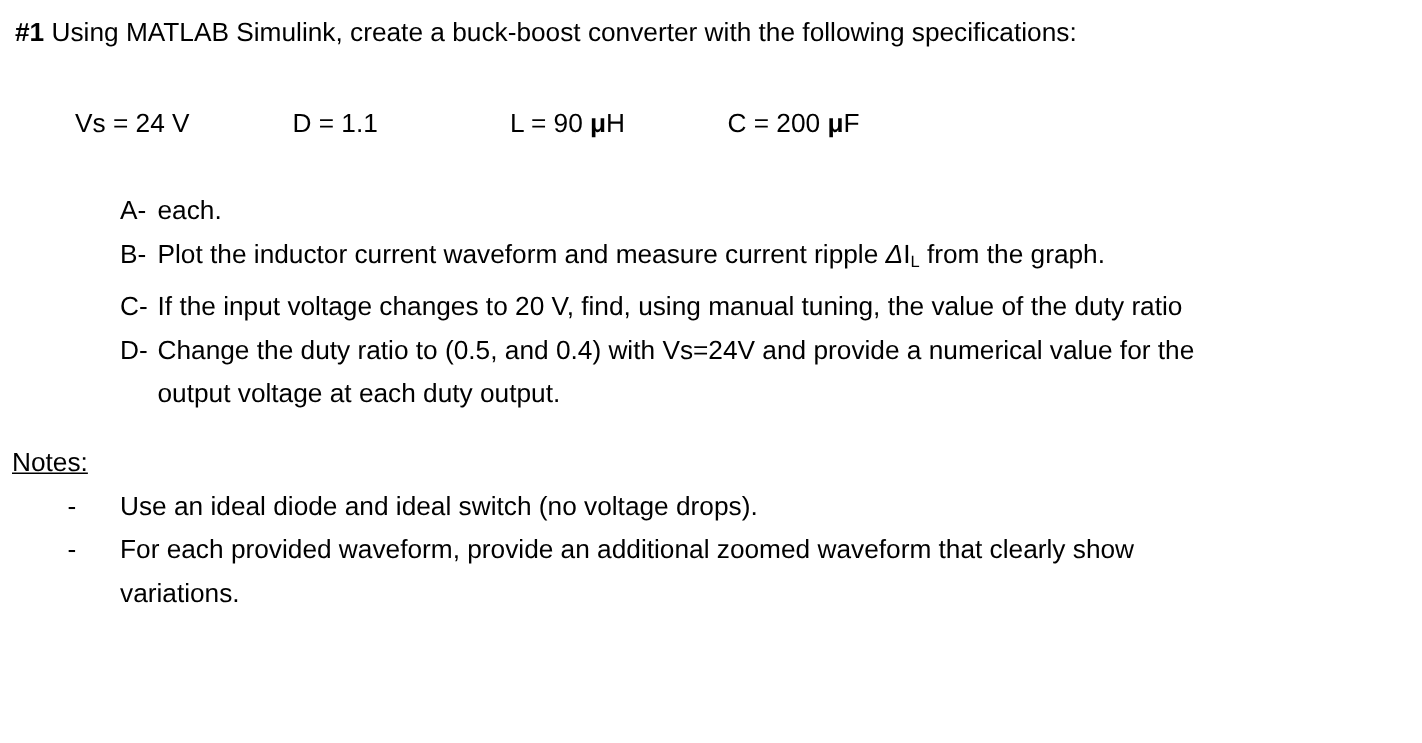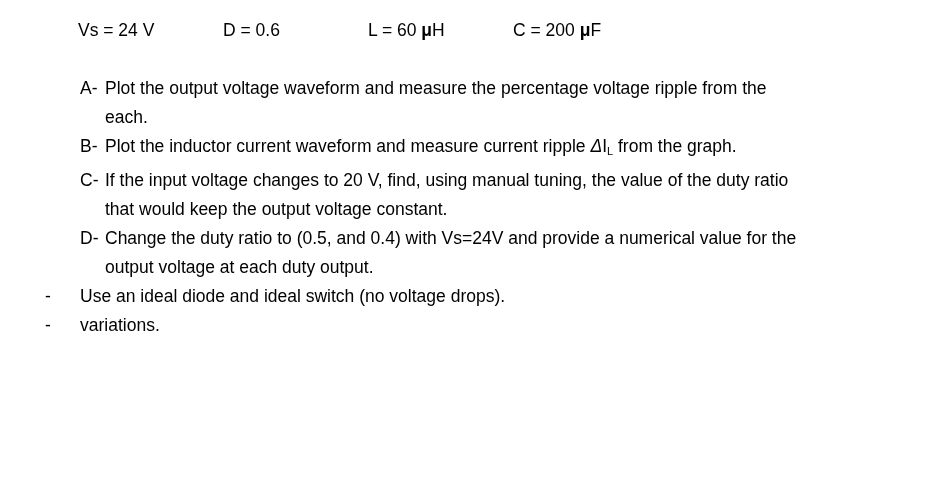--- a/index.html
+++ b/index.html
@@ -23,22 +23,22 @@
   }
   .title {
     margin: 7px 0 0 10px;
     white-space: nowrap;
   }
   .title .num {
     font-weight: bold;
   }
   .specs {
     display: flex;
-    margin-top: 16px;
-    padding-left: 78px;
+    margin-top: 32px;
+    padding-left: 50px;
     white-space: nowrap;
   }
   .spec {
     width: 145px;
     flex-shrink: 0;
   }
   .spec:last-child {
     width: auto;
   }
   .mu {
@@ -89,75 +89,76 @@
   }
   .note-line {
     white-space: nowrap;
   }
 </style>
 </head>
 <body>
 
 <div class="page">
 
+  <p class="title"><span class="num">#1</span><span> Using MATLAB Simulink, create a buck-boost converter with the following specifications:</span></p>
 
   <div class="specs">
     <span class="spec"><span>Vs = 24 V</span></span>
-    <span class="spec"><span>D = 0.6</span></span>
-    <span class="spec"><span>L = 60 </span><span class="mu">μ</span><span>H</span></span>
+    <span class="spec"><span>D = 1.1</span></span>
+    <span class="spec"><span>L = 90 </span><span class="mu">μ</span><span>H</span></span>
     <span class="spec"><span>C = 200 </span><span class="mu">μ</span><span>F</span></span>
   </div>
 
   <div class="tasks">
 
     <div class="task">
       <span class="task-label">A-</span>
       <div class="task-text">
-        <div class="task-line">Plot the output voltage waveform and measure the percentage voltage ripple from the</div>
         <div class="task-line">each.</div>
       </div>
     </div>
 
     <div class="task">
       <span class="task-label">B-</span>
       <div class="task-text">
         <div class="task-line"><span>Plot the inductor current waveform and measure current ripple </span><span class="delta">Δ</span><span>I</span><span class="subL">L</span><span> from the graph.</span></div>
       </div>
     </div>
 
     <div class="task">
       <span class="task-label">C-</span>
       <div class="task-text">
         <div class="task-line">If the input voltage changes to 20 V, find, using manual tuning, the value of the duty ratio</div>
-        <div class="task-line">that would keep the output voltage constant.</div>
       </div>
     </div>
 
     <div class="task">
       <span class="task-label">D-</span>
       <div class="task-text">
         <div class="task-line">Change the duty ratio to (0.5, and 0.4) with Vs=24V and provide a numerical value for the</div>
         <div class="task-line">output voltage at each duty output.</div>
       </div>
     </div>
 
   </div>
 
+  <p class="notes-heading"><span class="underlined">Notes:</span></p>
 
   <div class="note-items">
 
     <div class="note">
       <span class="note-bullet">-</span>
       <div class="note-text">
         <div class="note-line">Use an ideal diode and ideal switch (no voltage drops).</div>
       </div>
     </div>
 
     <div class="note">
       <span class="note-bullet">-</span>
       <div class="note-text">
+        <div class="note-line">For each provided waveform, provide an additional zoomed waveform that clearly show</div>
         <div class="note-line">variations.</div>
       </div>
     </div>
 
   </div>
 
 </div>
 
 </body></html>

